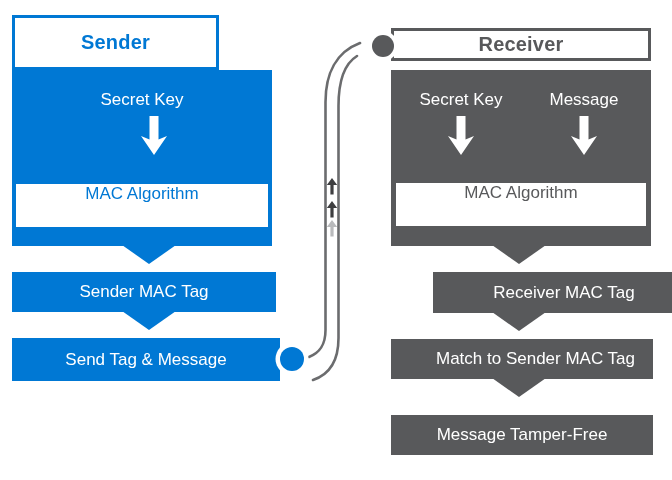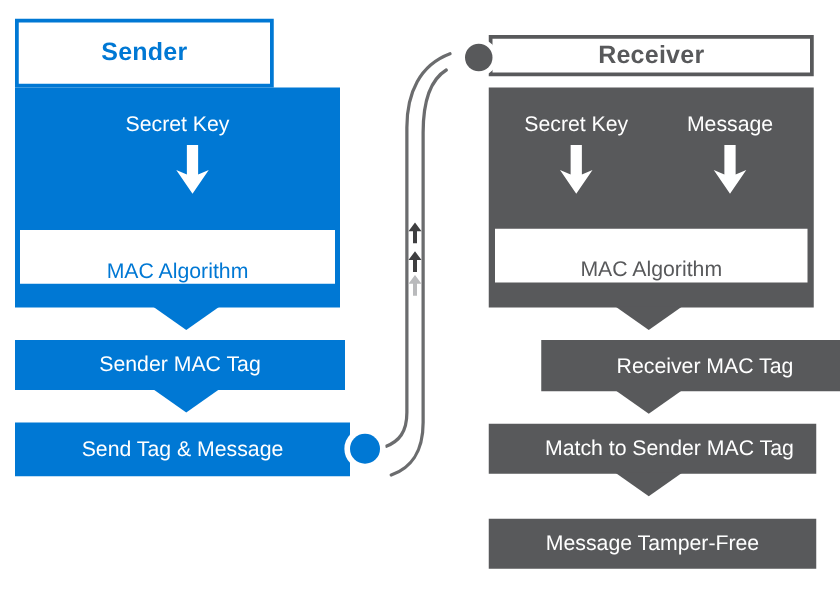--- a/index.html
+++ b/index.html
@@ -9,21 +9,21 @@
     --blue:#0078d4;--dark:#58595b;--line-gray:#6b6c6e;
     --arrow-dark:#3e3e40;--arrow-light:#b9babc;
   }
   .abs{position:absolute;box-sizing:border-box;}
   .hdr{background:#fff;display:flex;align-items:center;justify-content:center;
        font-weight:bold;font-size:20px;letter-spacing:.2px;}
   .s-hdr{border:3px solid var(--blue);color:var(--blue);}
   .r-hdr{border:3px solid var(--dark);color:var(--dark);}
   .body-blue{background:var(--blue);}
   .body-dark{background:var(--dark);}
-  .strip{background:#fff;display:flex;align-items:flex-end;justify-content:center;font-size:17px;}
+  .strip{background:#fff;display:flex;align-items:flex-start;justify-content:center;font-size:17px;}
   .strip.s{color:var(--blue);}
   .strip.r{color:var(--dark);}
   .bar{display:flex;align-items:center;justify-content:center;color:#fff;font-size:17px;}
   .bar.b{background:var(--blue);}
   .bar.d{background:var(--dark);}
   .lbl{position:absolute;color:#fff;font-size:17px;text-align:center;}
   .ptr{position:absolute;width:0;height:0;
        border-left:27px solid transparent;border-right:27px solid transparent;}
   .ptr.b{border-top:19px solid var(--blue);}
   .ptr.d{border-top:19px solid var(--dark);}

